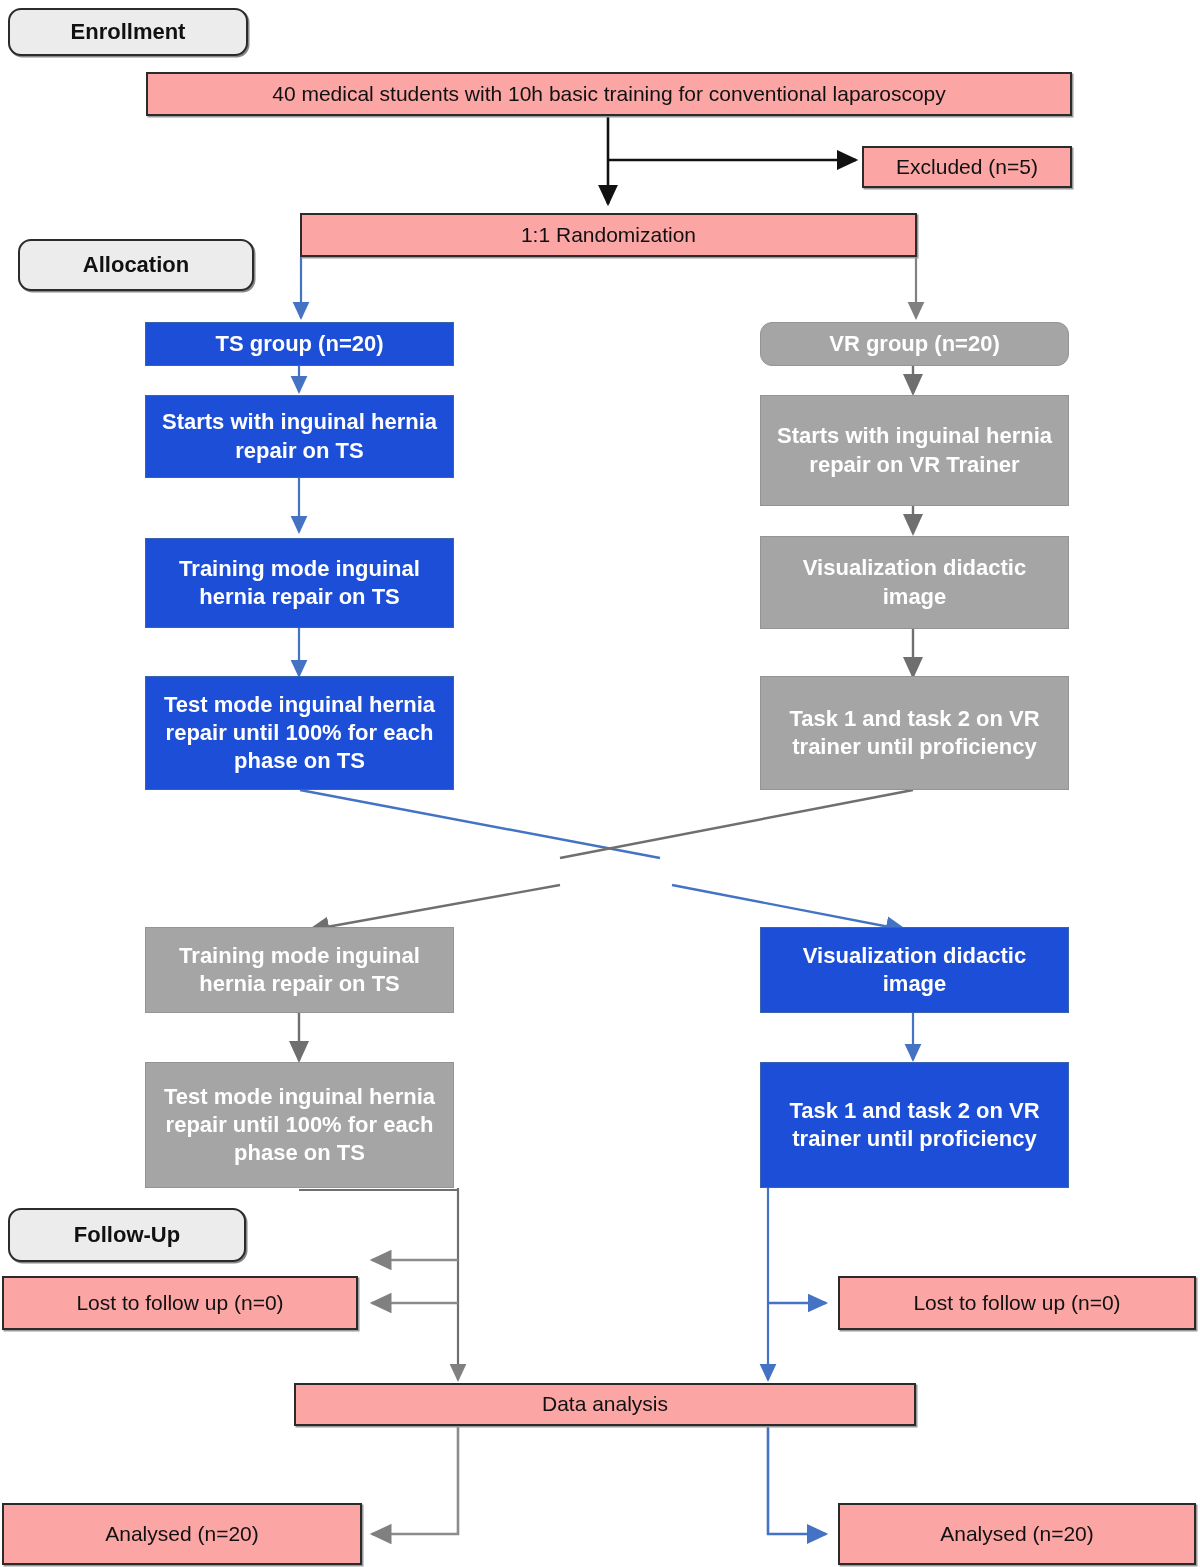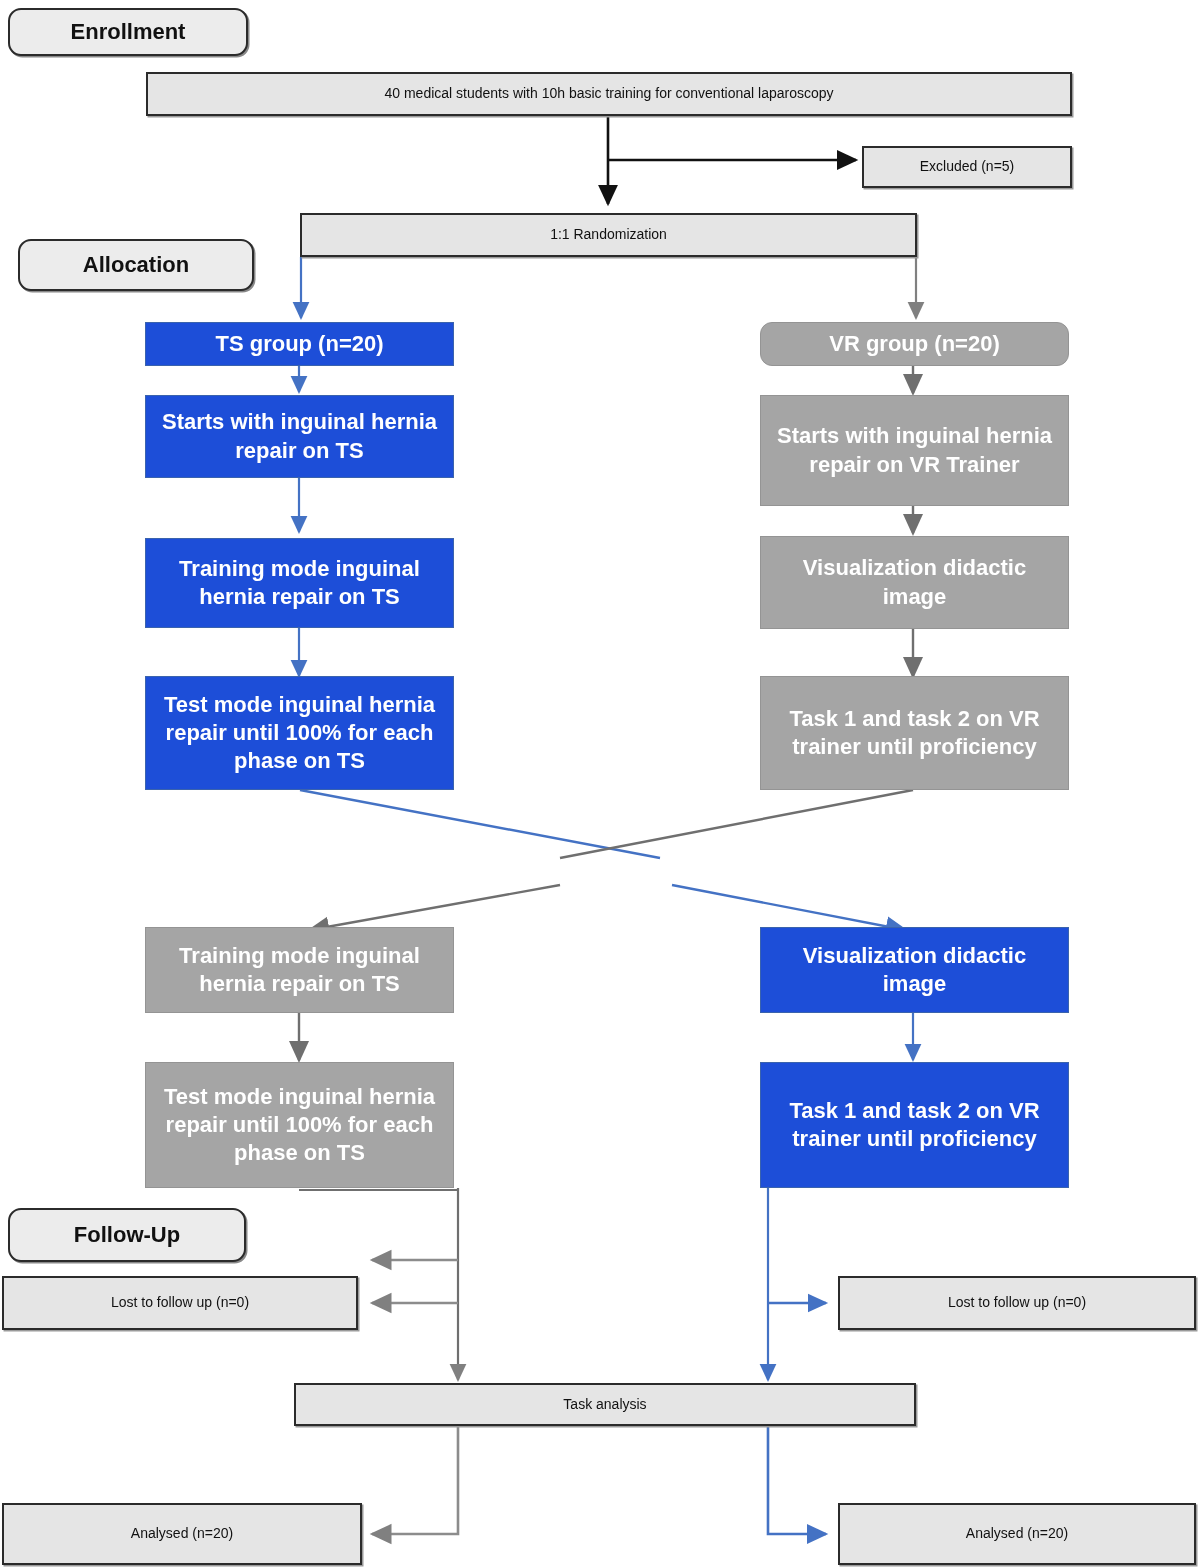--- a/index.html
+++ b/index.html
@@ -37,23 +37,23 @@
     background: #ececec;
     border: 2.5px solid #2b2b2b;
     border-radius: 13px;
     font-weight: bold;
     font-size: 22px;
     color: #111111;
     box-shadow: 1.5px 1.5px 0 #888888;
   }
   
   .plain {
-    background: #e5e5e5;
+    background: #fca5a5;
     border: 2.5px solid #2b2b2b;
-    font-size: 14px;
+    font-size: 21px;
     color: #111111;
     box-shadow: 1.5px 1.5px 0 #9a9a9a;
   }
   
   .filled {
     color: #ffffff;
     font-weight: bold;
     font-size: 22px;
     padding: 4px 10px;
   }
@@ -240,21 +240,21 @@
 
   <div class="node plain" style="left:2px; top:1276px; width:356px; height:54px;">
     <span class="label-txt">Lost to follow up (n=0)</span>
   </div>
 
   <div class="node plain" style="left:838px; top:1276px; width:358px; height:54px;">
     <span class="label-txt">Lost to follow up (n=0)</span>
   </div>
 
   <div class="node plain" style="left:294px; top:1383px; width:622px; height:43px;">
-    <span class="label-txt">Task analysis</span>
+    <span class="label-txt">Data analysis</span>
   </div>
 
   <div class="node plain" style="left:2px; top:1503px; width:360px; height:62px;">
     <span class="label-txt">Analysed (n=20)</span>
   </div>
 
   <div class="node plain" style="left:838px; top:1503px; width:358px; height:62px;">
     <span class="label-txt">Analysed (n=20)</span>
   </div>
 

